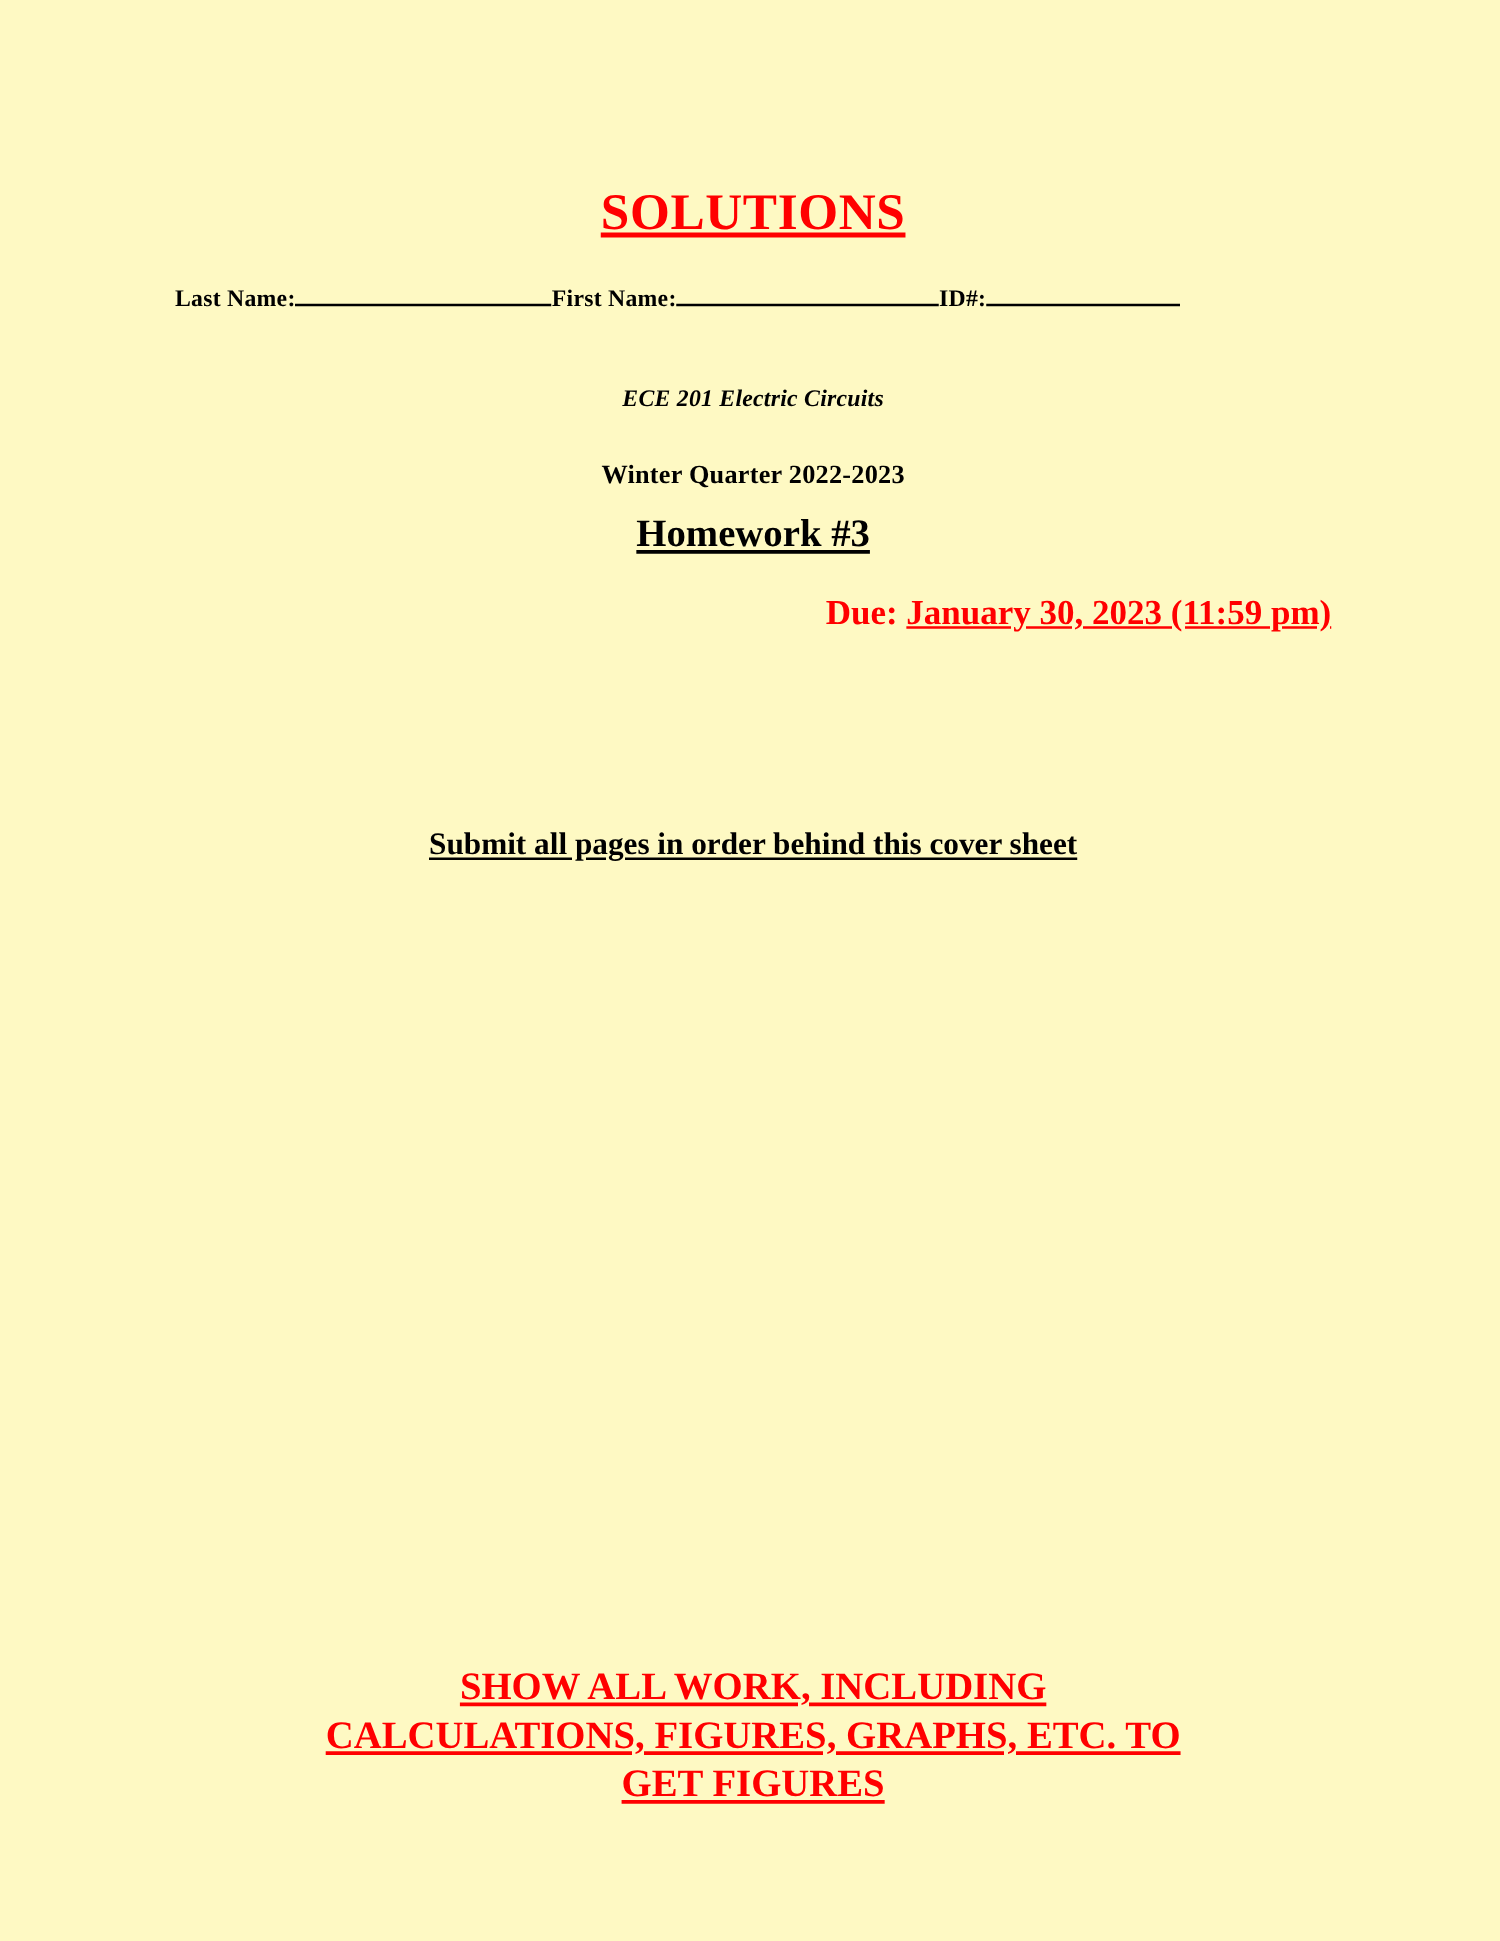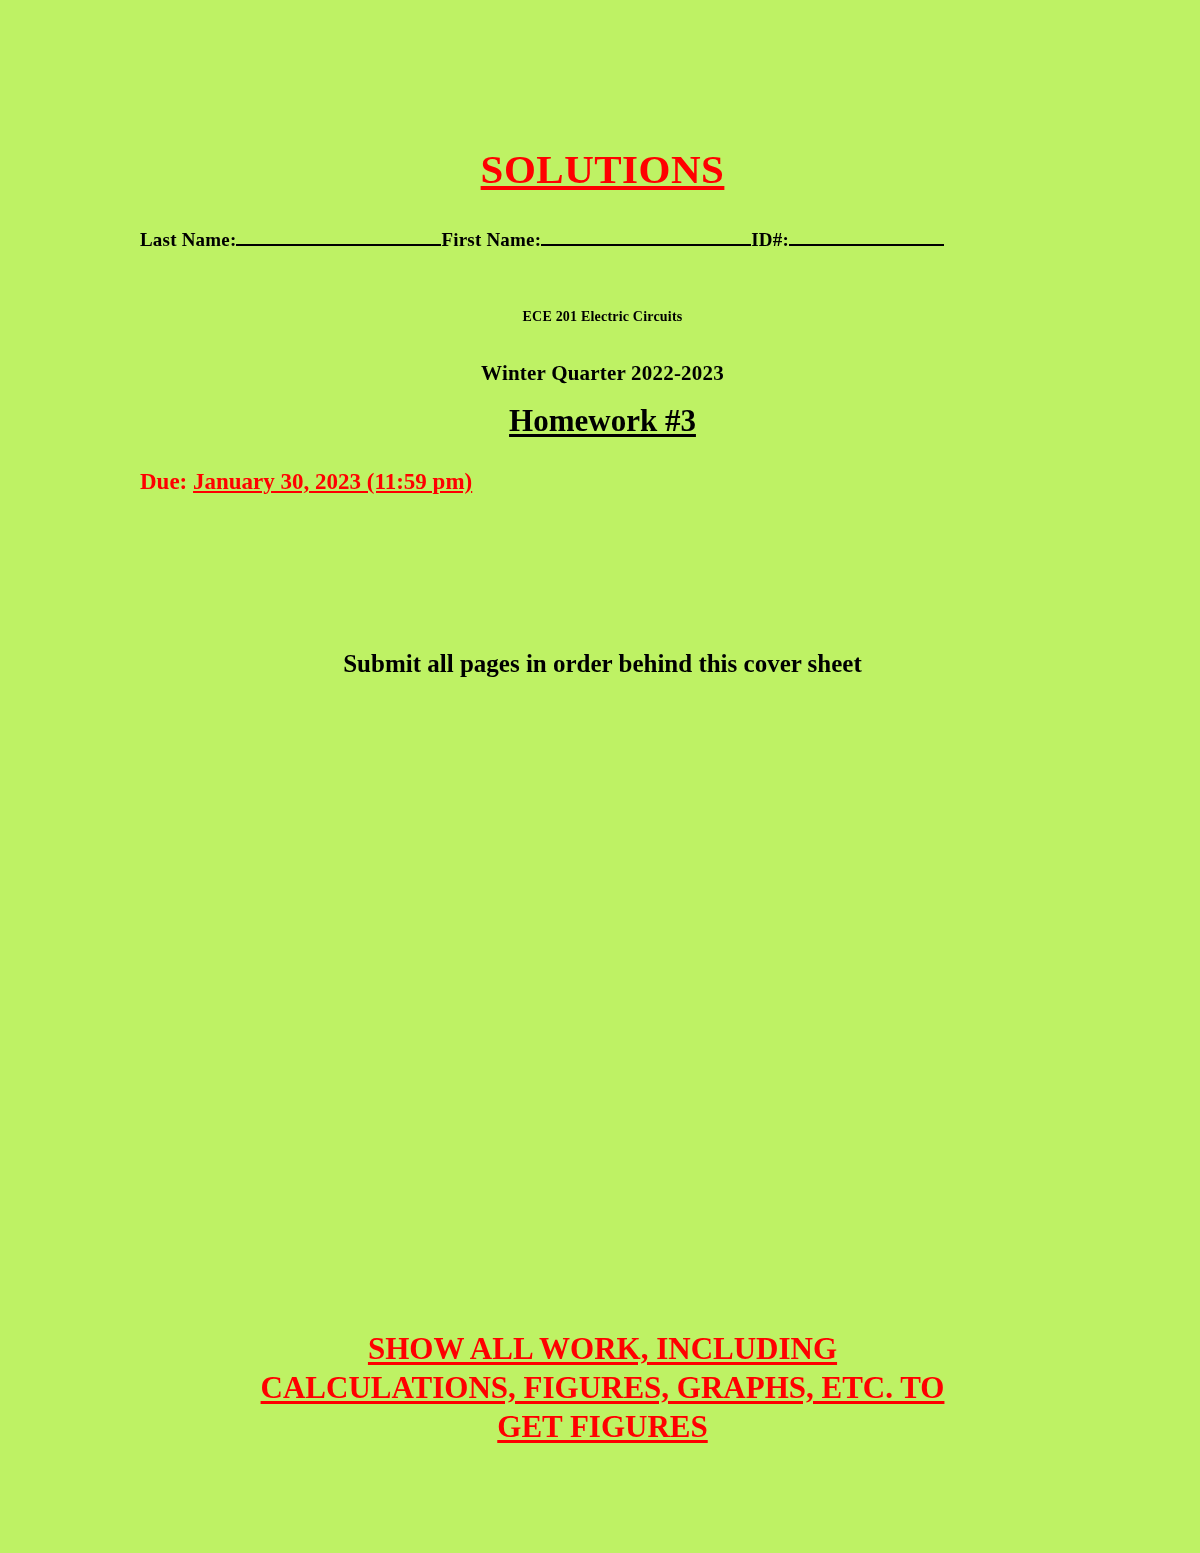--- a/index.html
+++ b/index.html
@@ -8,21 +8,21 @@
     background: #ffffff;
   }
   body {
     font-family: "Liberation Serif", serif;
     color: #000000;
   }
   .page {
     position: relative;
     width: 1200px;
     height: 1553px;
-    background: #bef264;
+    background: #fef9c3;
     overflow: hidden;
   }
   .content {
     position: absolute;
     left: 140px;
     top: 0;
     width: 925px;
   }
 
   
@@ -54,60 +54,62 @@
   }
   .blank.b1 { width: 205px; }
   .blank.b2 { width: 210px; }
   .blank.b3 { width: 155px; }
 
   .course-block {
     margin-top: 58px;
     text-align: center;
   }
   .course-line {
-    font-size: 14px;
+    font-size: 19px;
     font-weight: bold;
     letter-spacing: 0.2px;
+    font-style: italic;
   }
   .quarter-line {
     margin-top: 36px;
     font-size: 21px;
     font-weight: bold;
     letter-spacing: 0.2px;
   }
   .hw-title {
     margin-top: 17px;
     font-size: 31px;
     font-weight: bold;
     text-align: center;
   }
   .hw-title span {
     text-decoration: underline;
     text-underline-offset: 3px;
   }
   .due-line {
     margin-top: 30px;
-    text-align: left;
+    text-align: right;
     color: #ff0000;
-    font-size: 23px;
+    font-size: 28px;
     font-weight: bold;
   }
   .due-line .due-label { text-decoration: none; }
   .due-line .due-value {
     text-decoration: underline;
     text-underline-offset: 2px;
   }
 
   .submit-line {
     margin-top: 155px;
     text-align: center;
     font-size: 25px;
     font-weight: bold;
   }
   .submit-line span {
+    text-decoration: underline;
     text-underline-offset: 3px;
   }
 
   .footer-note {
     position: absolute;
     left: 140px;
     width: 925px;
     top: 1330px;
     text-align: center;
     color: #ff0000;

